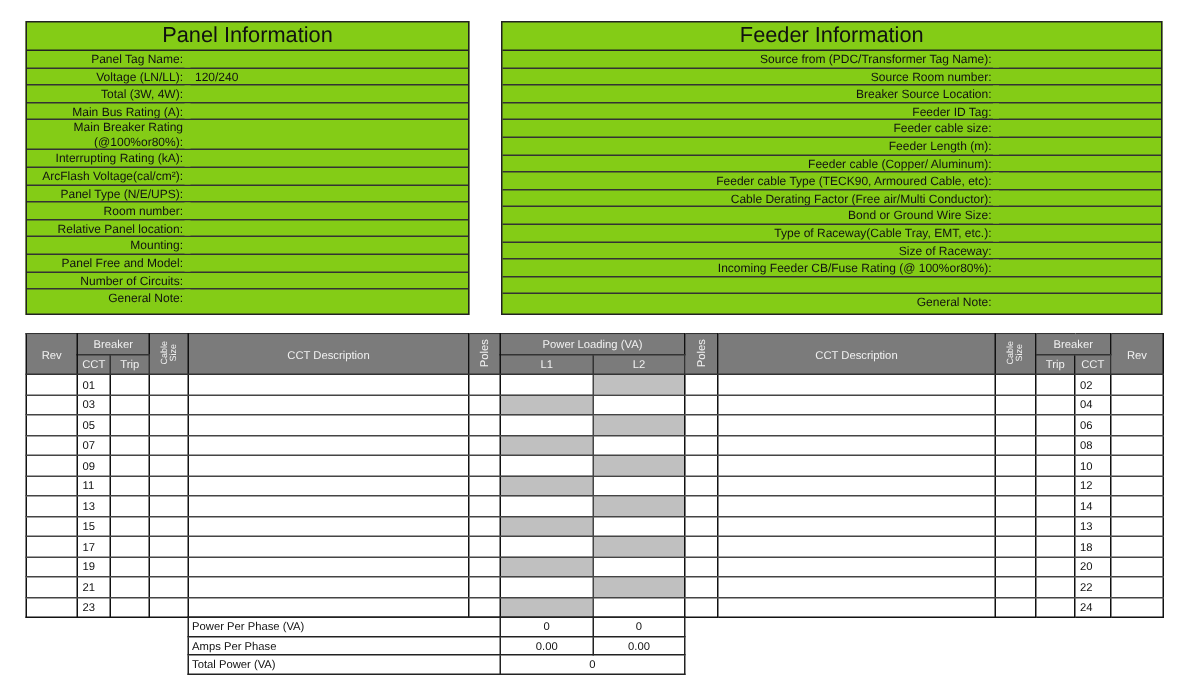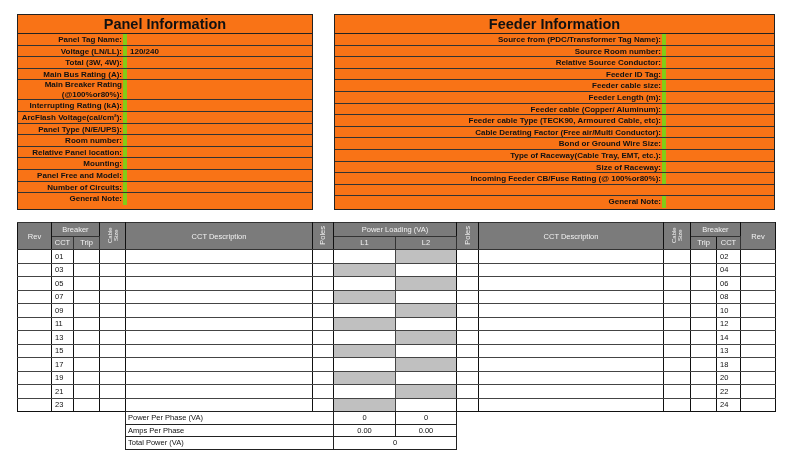--- a/index.html
+++ b/index.html
@@ -1,18 +1,18 @@
 <!DOCTYPE html>
 <html><head>
 <meta charset="utf-8">
 <style>
   * { box-sizing: border-box; margin: 0; padding: 0; }
   body { width: 790px; height: 451px; background: #ffffff; position: relative; overflow: hidden;
          font-family: "Liberation Sans", sans-serif; color: #111; }
-  .box { position: absolute; border: 1.5px solid #222; background: #f97316; font-weight: bold; }
+  .box { position: absolute; border: 1.5px solid #222; background: #84cc16; }
   .box-title { height: 19px; line-height: 19px; text-align: center; font-size: 14.5px; border-bottom: 1px solid #222; }
   .info-row { display: flex; height: 11.6px; border-bottom: 1px solid #333; font-size: 8px; line-height: 11px; }
   .info-row:last-child { border-bottom: none; }
   .info-row.tall { height: 20px; line-height: 9.5px; }
   .info-label { text-align: right; padding-right: 1px; border-right: 4px solid #84cc16; white-space: nowrap; overflow: hidden; }
   .info-value { padding-left: 3px; flex: 1; }
   #panel-box .info-label { width: 109px; }
   #feeder-box .info-label { width: 331px; }
 
   table.cct { position: absolute; left: 17px; top: 222px; border-collapse: collapse; table-layout: fixed; }
@@ -103,21 +103,21 @@
   <div id="feeder-rows">
       <div class="info-row">
         <div class="info-label">Source from (PDC/Transformer Tag Name):</div>
         <div class="info-value"></div>
       </div>
       <div class="info-row">
         <div class="info-label">Source Room number:</div>
         <div class="info-value"></div>
       </div>
       <div class="info-row">
-        <div class="info-label">Relative Source Conductor:</div>
+        <div class="info-label">Breaker Source Location:</div>
         <div class="info-value"></div>
       </div>
       <div class="info-row">
         <div class="info-label">Feeder ID Tag:</div>
         <div class="info-value"></div>
       </div>
       <div class="info-row">
         <div class="info-label">Feeder cable size:</div>
         <div class="info-value"></div>
       </div>

